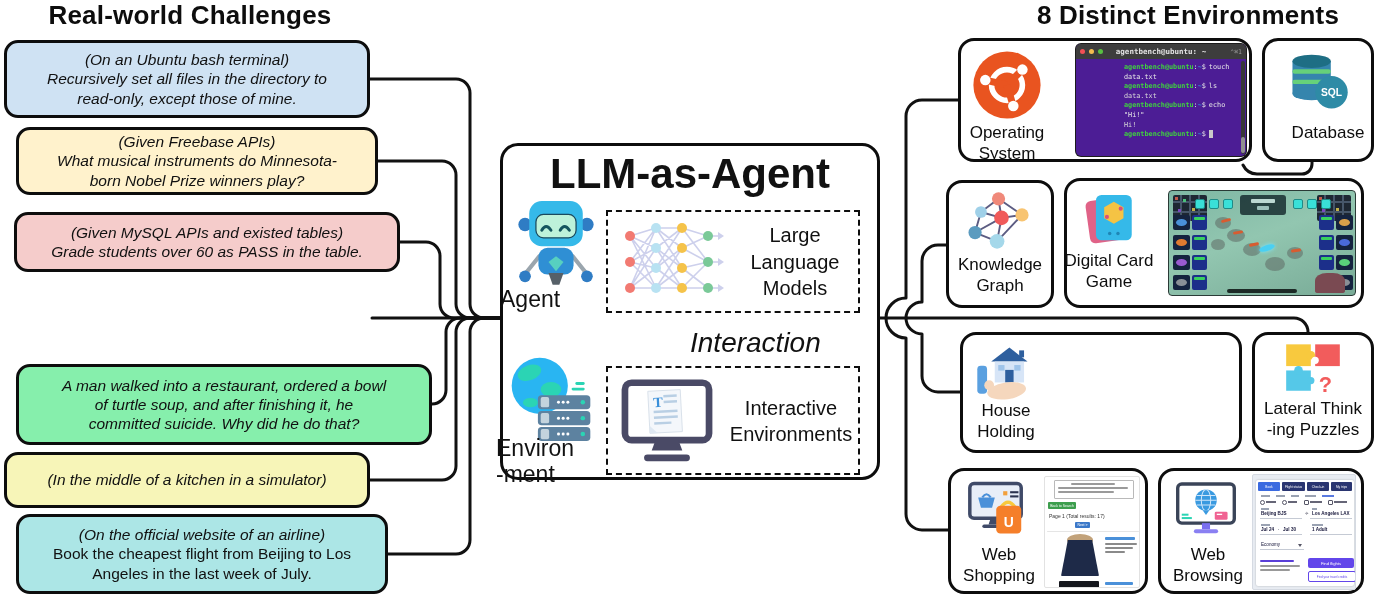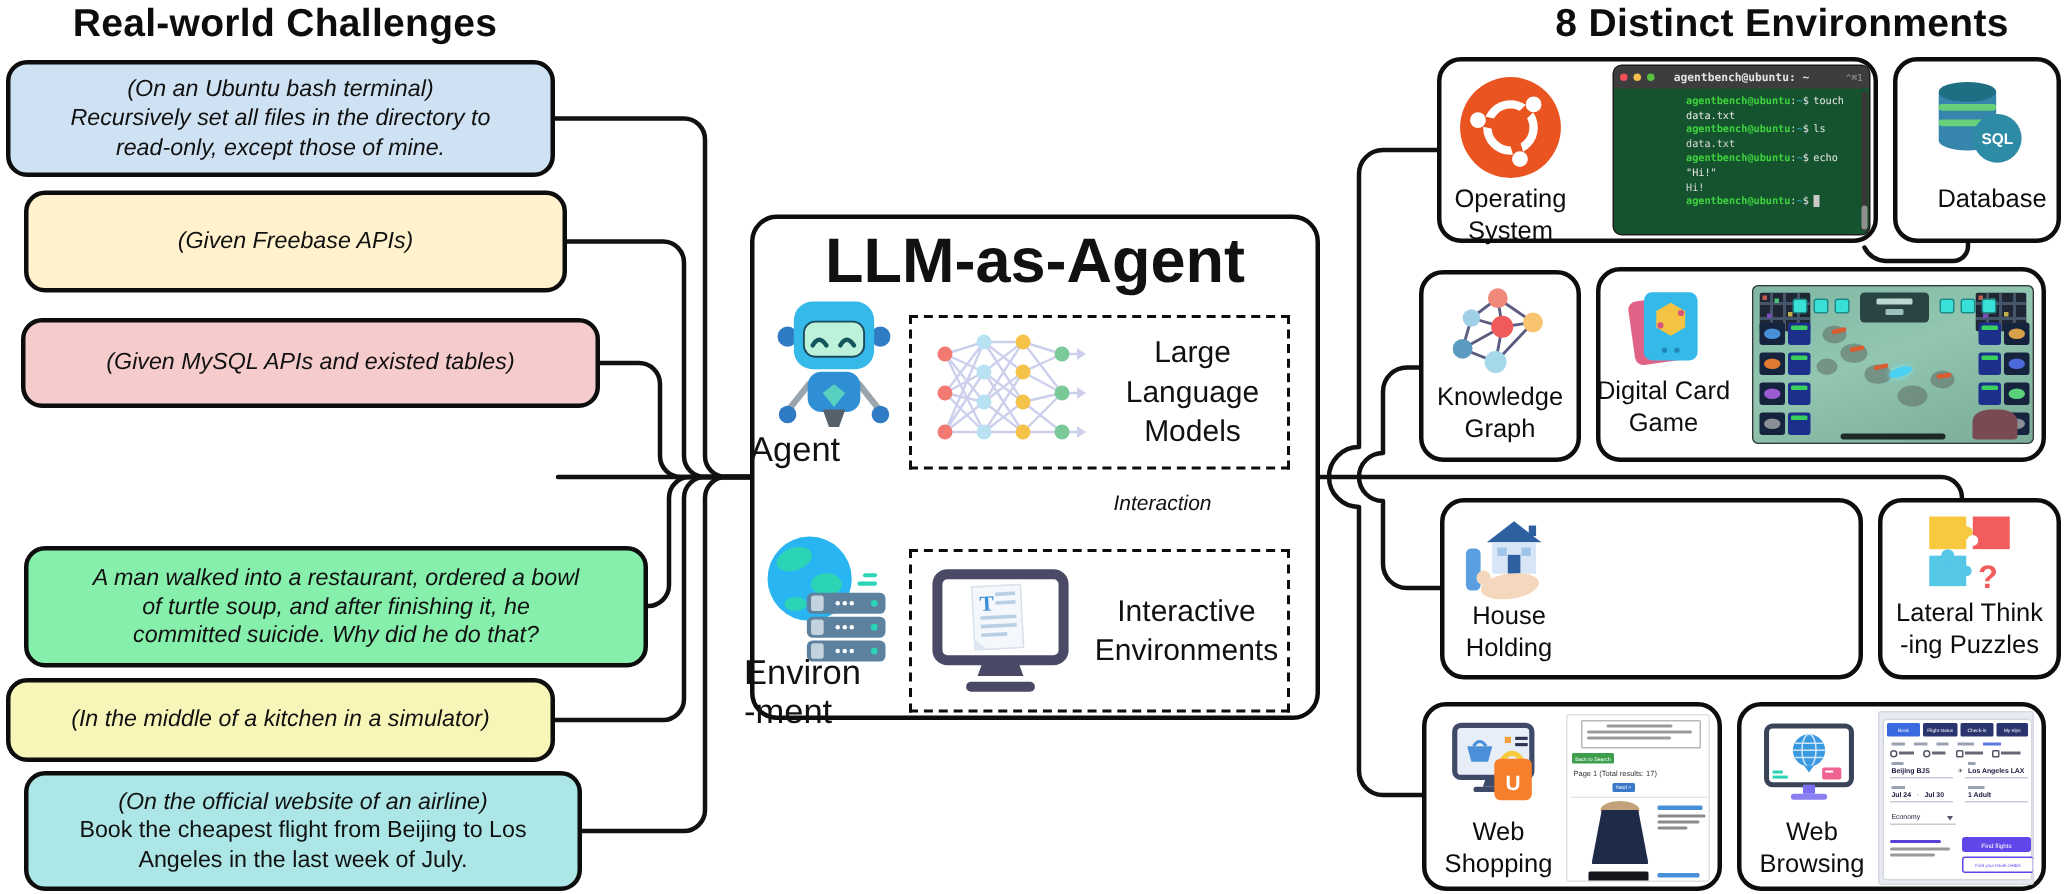--- a/index.html
+++ b/index.html
@@ -17,27 +17,27 @@
   .challenge .task{font-style:italic;font-size:15.5px;line-height:1.23;white-space:pre-line;}
   .challenge.upright .task{font-style:normal;}
   
   .centerbox{position:absolute;left:500px;top:143px;width:380px;height:337px;
              border:3.5px solid #0d0d0d;border-radius:18px;background:#fff;box-sizing:border-box;}
   .center-title{position:absolute;left:500px;top:150px;width:380px;text-align:center;
                 font-size:42px;font-weight:700;}
   .dashedbox{position:absolute;border:2.5px dashed #0d0d0d;box-sizing:border-box;background:#fff;}
   .bigtext{font-size:20px;line-height:1.32;text-align:center;display:flex;align-items:center;justify-content:center;}
   .small-label{position:absolute;font-size:23px;text-align:left;line-height:1.12;white-space:pre-line;}
-  .interaction{position:absolute;font-size:14px;font-style:italic;text-align:center;}
+  .interaction{position:absolute;font-size:28px;font-style:italic;}
   
   .rbox{position:absolute;border:3px solid #0d0d0d;border-radius:16px;background:#fff;box-sizing:border-box;}
   .env-label{position:absolute;font-size:17px;line-height:1.24;text-align:center;white-space:pre-line;color:#0d0d0d;}
   
   .terminal{position:absolute;left:1076px;top:44px;width:170px;height:112px;border-radius:5px;
-            overflow:hidden;background:#14532d;box-shadow:0 0 0 1px #1c1c1c;}
+            overflow:hidden;background:#4c1d95;box-shadow:0 0 0 1px #1c1c1c;}
   .term-bar{height:15px;background:#3d3d3d;display:flex;align-items:center;position:relative;}
   .term-dot{width:5px;height:5px;border-radius:50%;margin-left:4px;}
   .term-title{position:absolute;left:0;right:0;text-align:center;font-size:7.5px;font-weight:700;color:#e3e3e3;
               font-family:"DejaVu Sans Mono",monospace;}
   .term-short{position:absolute;right:4px;font-size:6.5px;color:#9a9a9a;font-family:"DejaVu Sans Mono",monospace;}
   .term-body{padding:4px 4px 0 4px;font-family:"DejaVu Sans Mono",monospace;font-size:6.8px;line-height:9.6px;margin-left:44px;}
   .tu{color:#3fd23f;font-weight:700;}
   .tw{color:#e8e8e8;}
   .tp{color:#2fb1e8;}
   .tcmd{margin-left:3px;}
@@ -114,23 +114,26 @@
   <div class="heading" style="left:0;width:380px;">Real-world Challenges</div>
   <div class="heading" style="left:996px;width:384px;">8 Distinct Environments</div>
 
   <div class="challenge" style="left: 4px; top: 40px; width: 366px; height: 78px; background-color: rgb(207, 226, 243);">
     <div class="ctx">(On an Ubuntu bash terminal)</div>
     <div class="task">Recursively set all files in the directory to
 read-only, except those of mine.</div>
   </div>
   <div class="challenge" style="left: 16px; top: 127px; width: 362px; height: 68px; background-color: rgb(255, 242, 204);">
     <div class="ctx">(Given Freebase APIs)</div>
+    <div class="task">What musical instruments do Minnesota-
+born Nobel Prize winners play?</div>
   </div>
   <div class="challenge" style="left: 14px; top: 212px; width: 386px; height: 60px; background-color: rgb(245, 204, 203);">
     <div class="ctx">(Given MySQL APIs and existed tables)</div>
+    <div class="task">Grade students over 60 as PASS in the table.</div>
   </div>
   <div class="challenge" style="left: 16px; top: 364px; width: 416px; height: 81px; background-color: #86efac;">
     <div class="task">A man walked into a restaurant, ordered a bowl
 of turtle soup, and after finishing it, he
 committed suicide. Why did he do that?</div>
   </div>
   <div class="challenge" style="left: 4px; top: 452px; width: 366px; height: 56px; background-color: rgb(247, 245, 184);">
     <div class="ctx">(In the middle of a kitchen in a simulator)</div>
   </div>
   <div class="challenge upright" style="left: 16px; top: 514px; width: 372px; height: 80px; background-color: rgb(172, 230, 230);">

